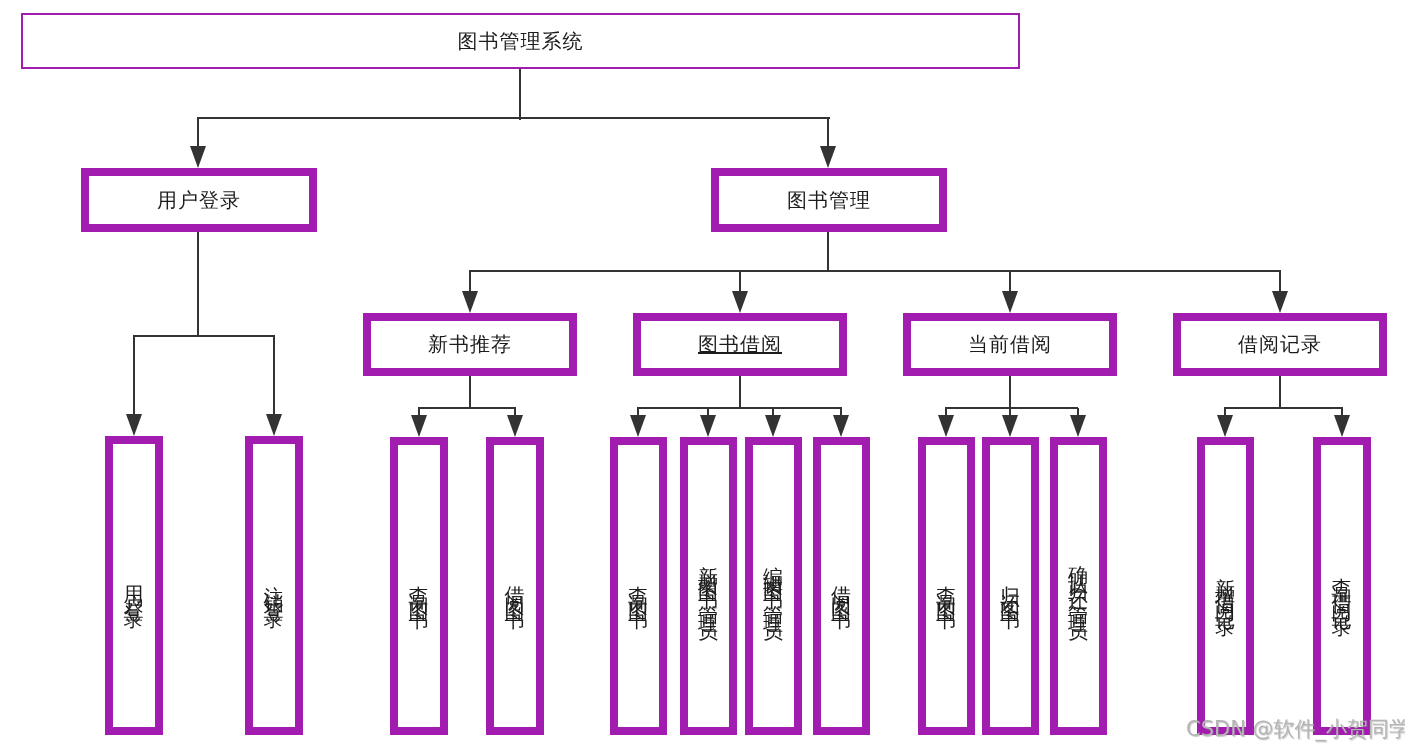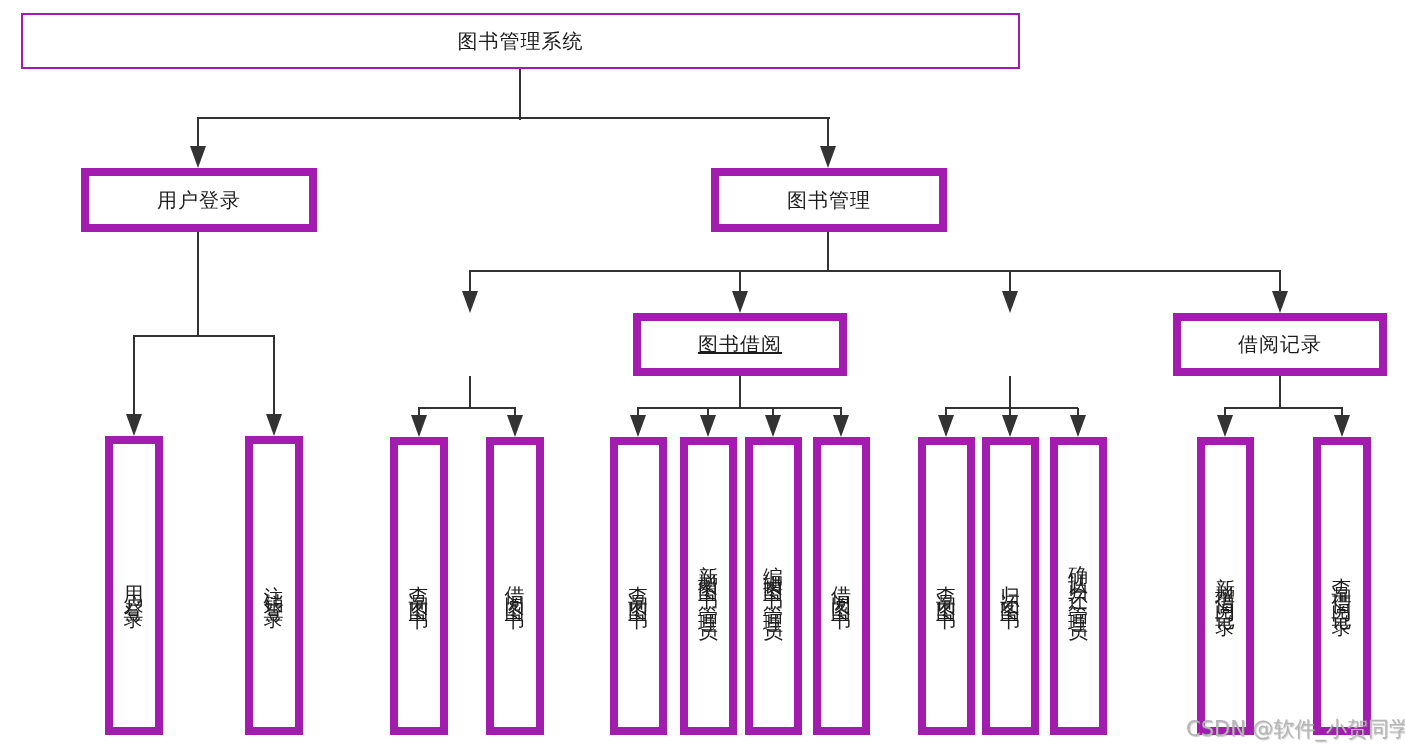--- a/index.html
+++ b/index.html
@@ -61,22 +61,28 @@
   <div class="hline" style="left:469px;top:270px;width:812px;"></div>
   <div class="vline" style="left:469px;top:271px;height:24px;"></div>
   <div class="arrow" style="left:462px;top:291px;"></div>
   <div class="vline" style="left:739px;top:271px;height:24px;"></div>
   <div class="arrow" style="left:732px;top:291px;"></div>
   <div class="vline" style="left:1009px;top:271px;height:24px;"></div>
   <div class="arrow" style="left:1002px;top:291px;"></div>
   <div class="vline" style="left:1279px;top:271px;height:24px;"></div>
   <div class="arrow" style="left:1272px;top:291px;"></div>
 
+  <div class="box" style="left:363px;top:313px;width:214px;height:63px;">
+    <span>新书推荐</span>
+  </div>
   <div class="box" style="left:633px;top:313px;width:214px;height:63px;text-decoration:underline;">
     <span>图书借阅</span>
+  </div>
+  <div class="box" style="left:903px;top:313px;width:214px;height:63px;">
+    <span>当前借阅</span>
   </div>
   <div class="box" style="left:1173px;top:313px;width:214px;height:63px;">
     <span>借阅记录</span>
   </div>
 
   <div class="vline" style="left:469px;top:376px;height:33px;"></div>
   <div class="hline" style="left:418px;top:407px;width:98px;"></div>
   <div class="vline" style="left:418px;top:408px;height:12px;"></div>
   <div class="arrow" style="left:411px;top:415px;"></div>
   <div class="vline" style="left:514px;top:408px;height:12px;"></div>

